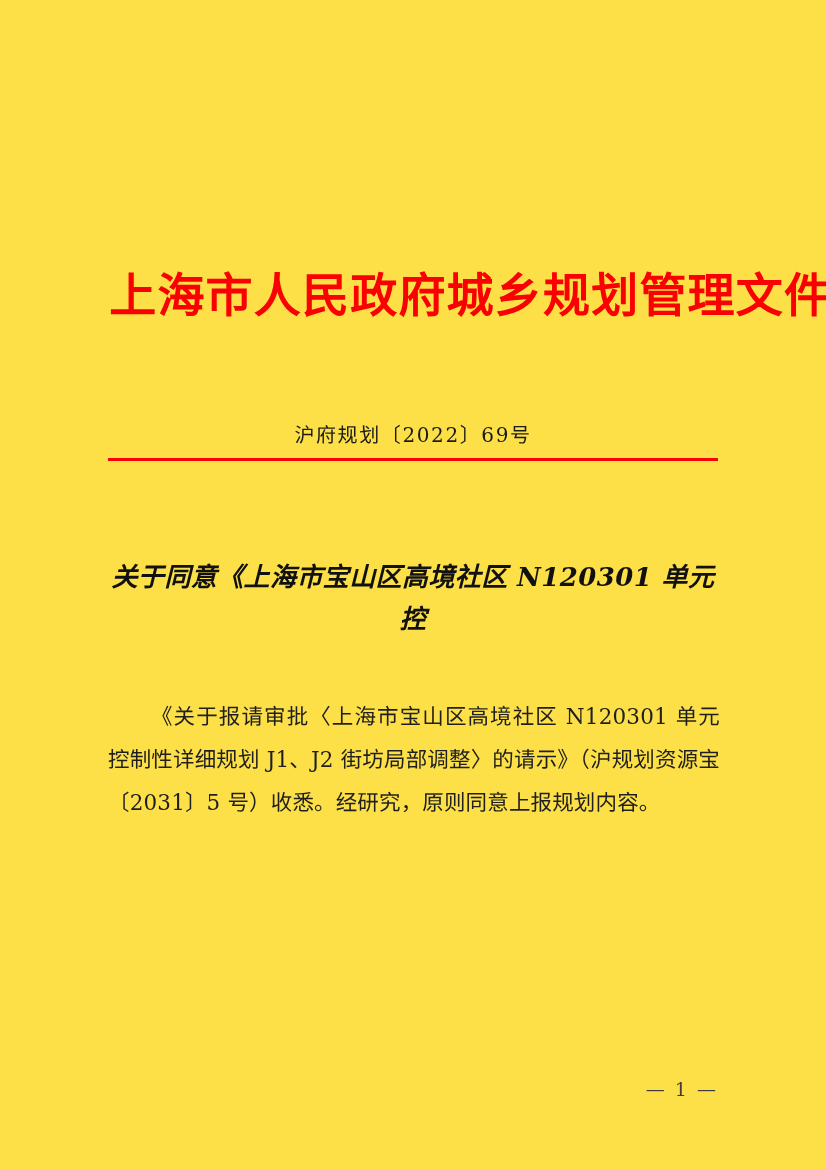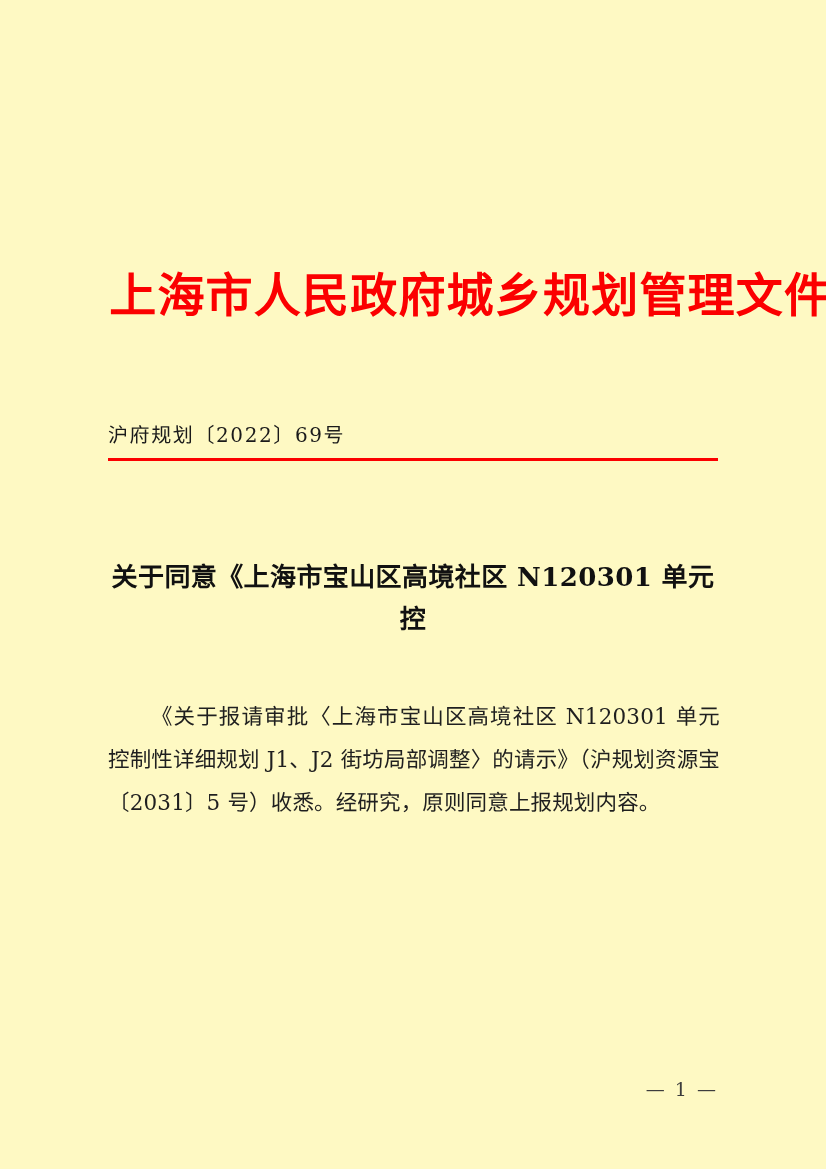--- a/index.html
+++ b/index.html
@@ -13,21 +13,21 @@
     font-family: "DejaVu Serif", "Liberation Serif", serif;
     color: #1a1a1a;
     -webkit-font-smoothing: antialiased;
   }
 
   .page {
     position: relative;
     width: 826px;
     height: 1169px;
     margin: 0 auto;
-    background: #fef9c3;
+    background: #fde047;
     overflow: hidden;
     box-sizing: border-box;
   }
 
   
   .content {
     position: absolute;
     left: 108px;
     top: 0;
     width: 610px;
@@ -54,20 +54,21 @@
     color: #fb0000;
     text-indent: 1.2px;
   }
 
   
   .doc-number {
     position: absolute;
     top: 420px;
     left: 0;
     width: 610px;
+    text-align: center;
   }
 
   .doc-number-text {
     font-family: "DejaVu Serif", "Liberation Serif", serif;
     font-size: 20px;
     line-height: 1.5;
     letter-spacing: 1.6px;
     color: #1a1a1a;
   }
 
@@ -91,20 +92,21 @@
   }
 
   .doc-title-line {
     display: block;
     font-family: "DejaVu Serif", "Liberation Serif", serif;
     font-weight: bold;
     font-size: 26px;
     line-height: 42px;
     letter-spacing: 0.4px;
     color: #111111;
+    font-style: italic;
   }
 
   
   .body-block {
     position: absolute;
     top: 695px;
     left: 0;
     width: 612px;
   }
 

